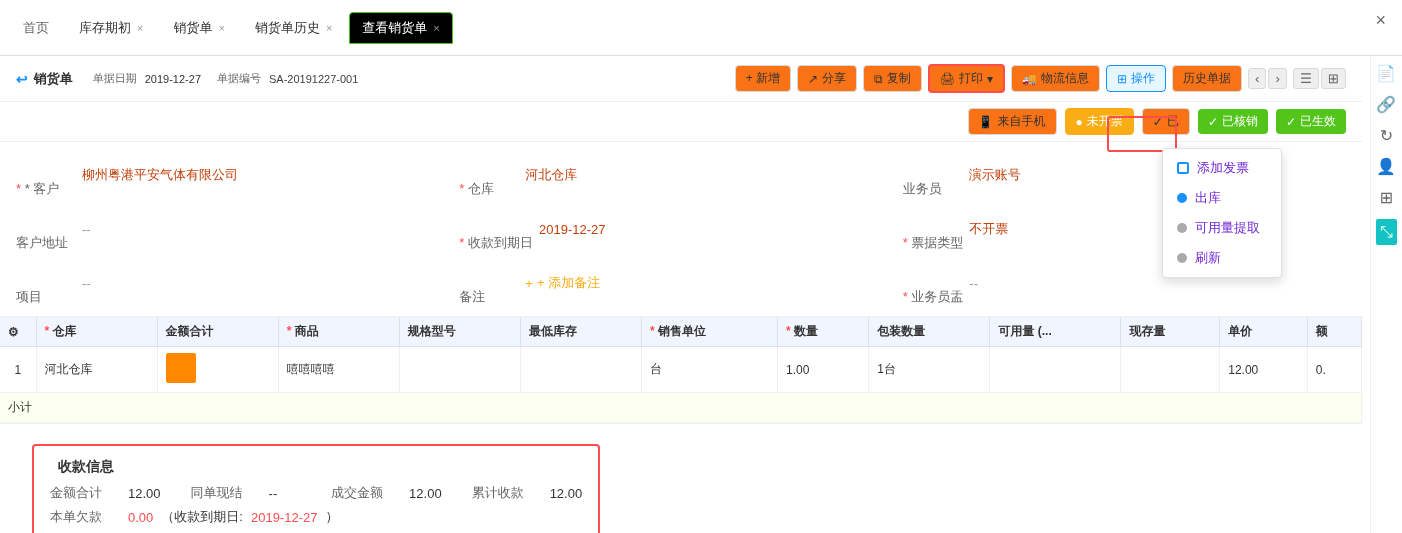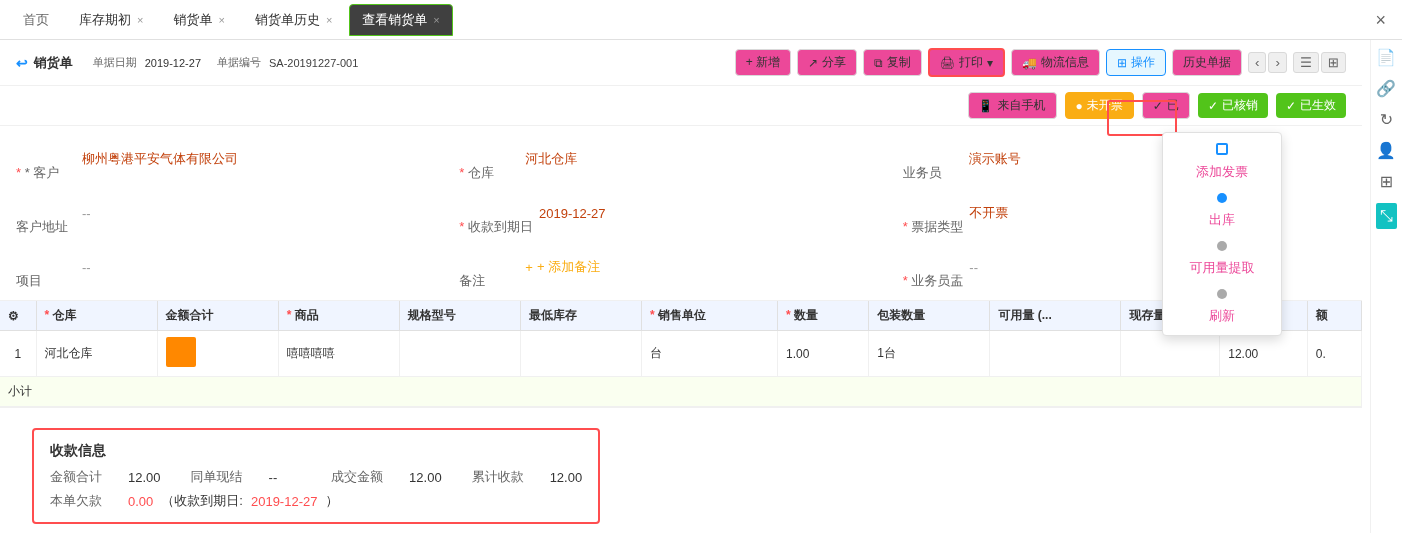--- a/index.html
+++ b/index.html
@@ -1,50 +1,50 @@
 <!DOCTYPE html>
 <html><head>
   <meta charset="utf-8">
   <style>
     * { box-sizing: border-box; margin: 0; padding: 0; }
     body { font-family: 'Microsoft YaHei', Arial, sans-serif; font-size: 13px; background: #f0f2f5; color: #333; }
 
     
     .tab-bar {
       display: flex; align-items: center; background: #fff; border-bottom: 1px solid #e0e0e0;
-      height: 40px; padding: 0 10px; gap: 4px;
+      height: 56px; padding: 0 10px; gap: 4px;
     }
     .tab-item {
       display: flex; align-items: center; padding: 0 12px; height: 32px; border-radius: 4px 4px 0 0;
       cursor: pointer; font-size: 13px; gap: 6px; border: 1px solid transparent;
     }
     .tab-item.home { color: #666; }
     .tab-close { color: #999; font-size: 11px; cursor: pointer; }
-    .tab-item.highlight { background: #404040; color: #fff; border-color: #52c41a; }
+    .tab-item.highlight { background: #000000; color: #fff; border-color: #52c41a; }
 
     
     .main-wrap { background: #fff; min-height: calc(533px - 40px); position: relative; }
 
     
     .form-header {
       display: flex; align-items: center; padding: 8px 16px; border-bottom: 1px solid #f0f0f0;
       gap: 20px; flex-wrap: wrap; position: relative;
     }
     .form-title { display: flex; align-items: center; gap: 6px; font-weight: bold; color: #333; }
     .form-title-icon { color: #1890ff; font-size: 14px; }
     .form-meta { display: flex; align-items: center; gap: 16px; font-size: 11px; color: #666; justify-content: space-between; }
     .form-meta span { display: flex; align-items: center; gap: 4px; }
 
     
     .action-bar {
       display: flex; align-items: center; gap: 6px; margin-left: auto;
     }
     .btn {
       display: inline-flex; align-items: center; gap: 4px; padding: 4px 10px;
-      border: 1px solid #d9d9d9; border-radius: 4px; background: #ec4899; cursor: pointer;
+      border: 1px solid #d9d9d9; border-radius: 4px; background: #f97316; cursor: pointer;
       font-size: 12px; color: #333; white-space: nowrap;
     }
     .btn-blue-outline { background: #fff; color: #1890ff; border-color: #1890ff; }
     .btn-success-solid { background: #52c41a; color: #fff; border: none; }
 
     
     .action-row2 {
       display: flex; align-items: center; justify-content: flex-end; padding: 6px 16px;
       gap: 8px; border-bottom: 1px solid #f0f0f0;
     }
@@ -78,21 +78,21 @@
     .subtotal-row td { background: #fafff0; }
 
     .col-settings { width: 36px; text-align: center; }
     .product-img { width: 30px; height: 30px; background: #ff8800; display: inline-block; border-radius: 2px; }
 
     
     .payment-box {
       border: 2px solid #ff4d4f; border-radius: 4px; margin: 10px 16px;
       padding: 12px 16px; display: inline-block; min-width: 520px;
     }
-    .payment-title { font-weight: bold; font-size: 14px; margin-bottom: 8px; }
+    .payment-title { font-weight: bold; font-size: 14px; margin-bottom: 8px; margin-left: 8px; }
     .payment-rows { display: grid; grid-template-columns: 1fr 1fr 1fr 1fr; gap: 6px 30px; }
     .payment-row { display: flex; align-items: center; gap: 8px; font-size: 13px; }
     .payment-label { color: #666; min-width: 70px; }
     .payment-value { color: #333; }
     .payment-red { color: #ff4d4f; }
     .payment-date { color: #ff4d4f; }
 
     
     .right-sidebar {
       position: absolute; right: 0; top: 0; bottom: 0; width: 32px;
@@ -103,21 +103,21 @@
     .sidebar-icon-teal { color: #13c2c2; font-size: 16px; cursor: pointer; background: #13c2c2; color: #fff; padding: 4px; border-radius: 2px; }
 
     
     .dropdown-menu {
       position: absolute; top: 92px; right: 120px; background: #fff;
       border: 1px solid #e0e0e0; border-radius: 4px; box-shadow: 0 4px 12px rgba(0,0,0,0.15);
       z-index: 100; min-width: 120px; padding: 4px 0;
     }
     .dropdown-item {
       display: flex; align-items: center; gap: 8px; padding: 6px 14px;
-      cursor: pointer; font-size: 13px; color: #ec4899; flex-direction: column;
+      cursor: pointer; font-size: 13px; color: #6d28d9;
     }
     .dropdown-dot { width: 10px; height: 10px; border-radius: 50%; display: inline-block; }
     .dot-blue { background: #1890ff; }
     .print-btn-highlight { border: 2px solid #ff4d4f !important; }
 
     .tab-bar-wrap { position: relative; }
 
     .nav-arrows { display: flex; gap: 2px; }
     .nav-arrow { padding: 2px 6px; border: 1px solid #d9d9d9; border-radius: 3px; cursor: pointer; color: #666; }
 

